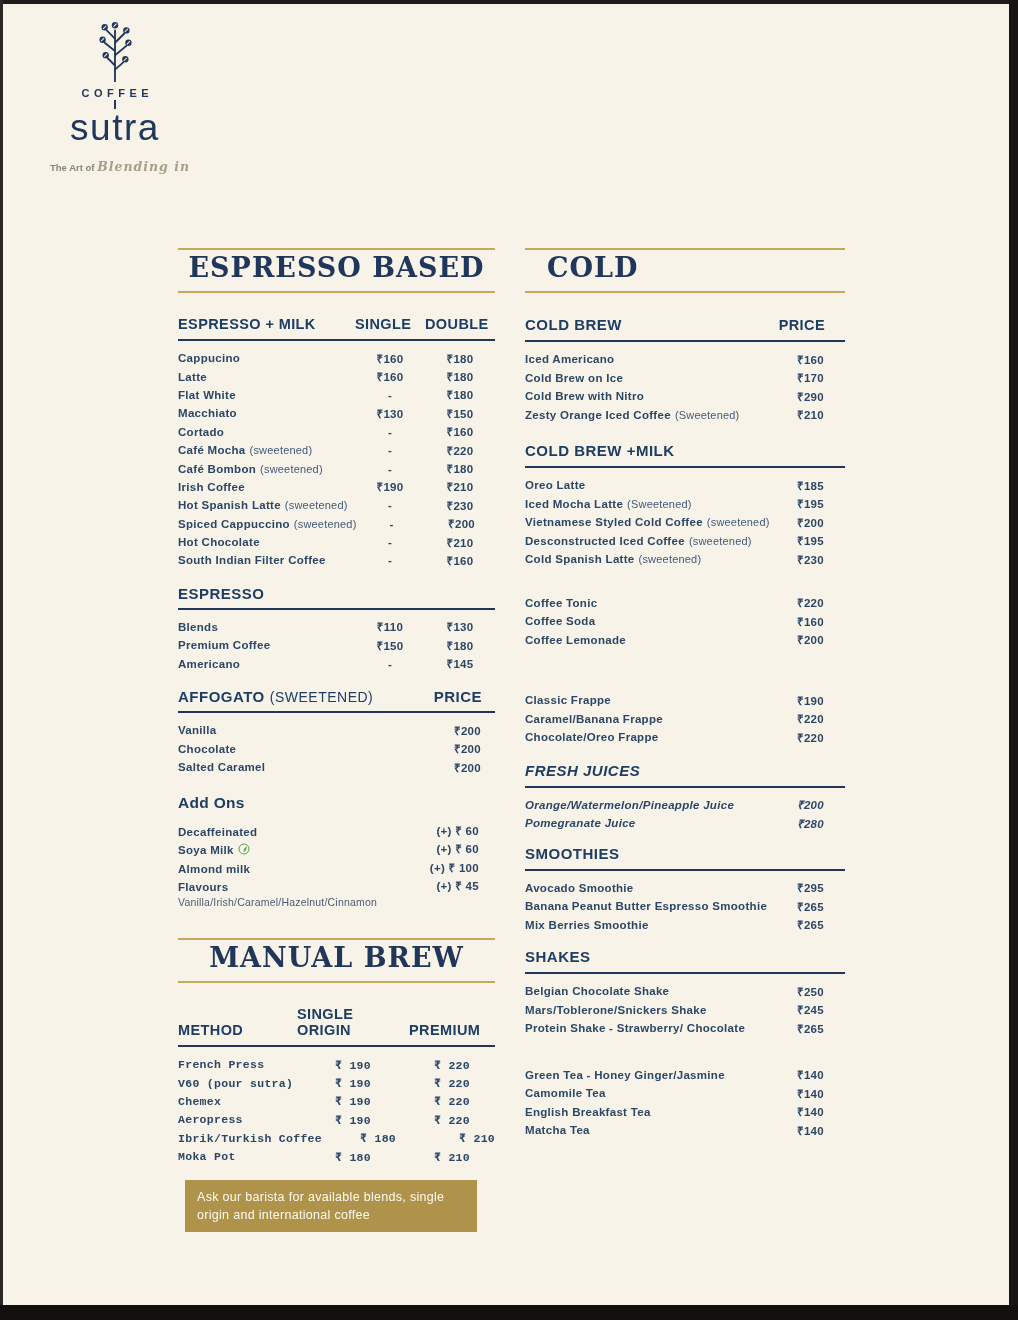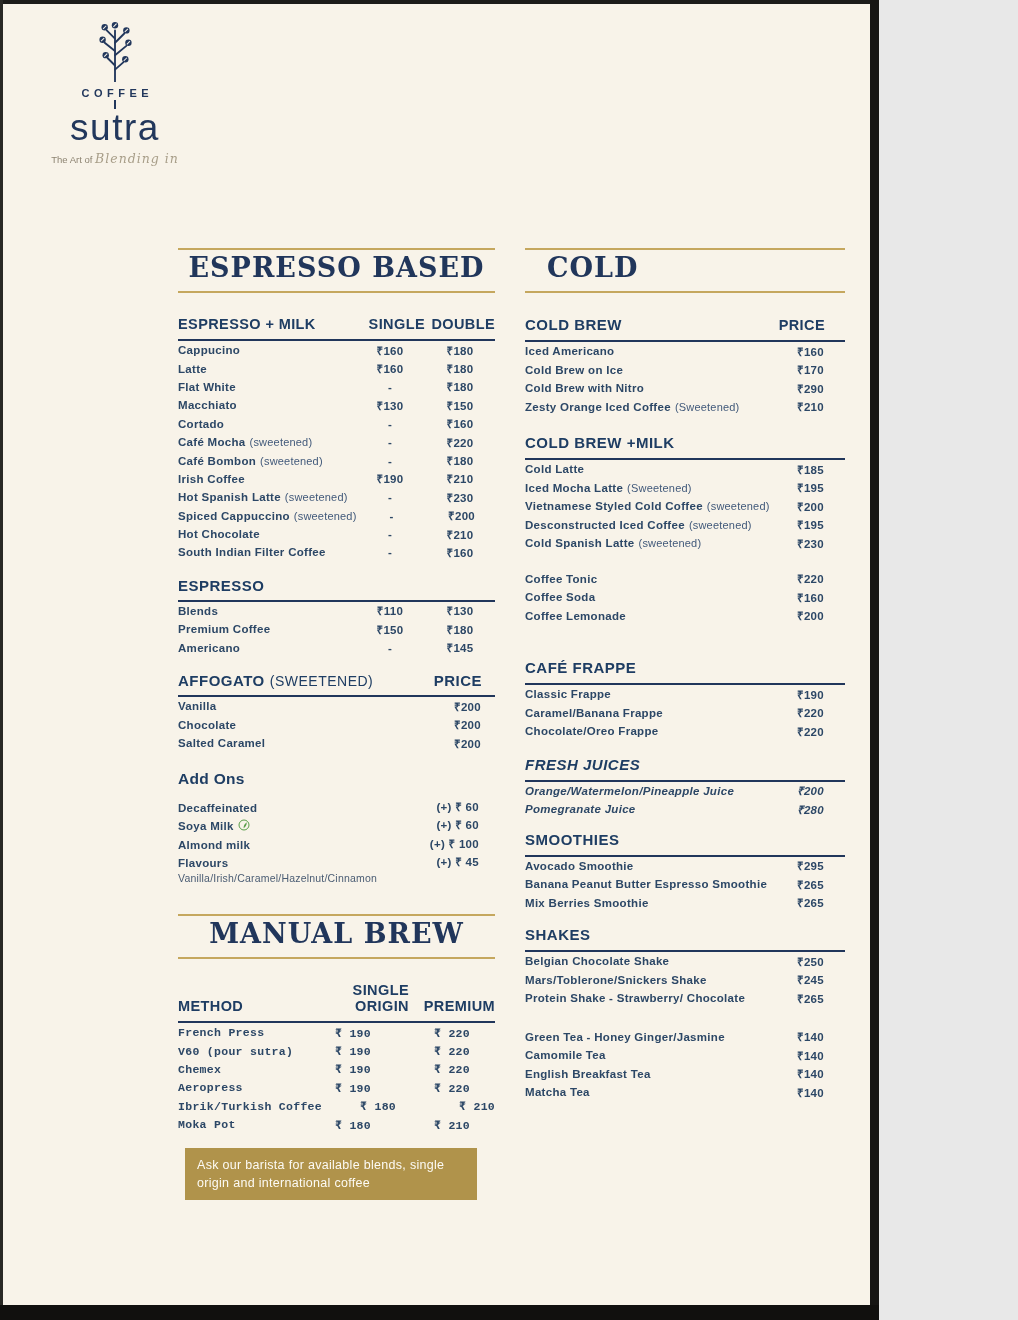--- a/index.html
+++ b/index.html
@@ -1,50 +1,50 @@
 <!DOCTYPE html>
 <html><head>
 <meta charset="utf-8">
 <style>
   html,body{margin:0;padding:0;background:#e8e8e8;}
-  .page{position:relative;width:879px;height:1320px;background:#f8f3e9;
+  .page{position:relative;width:1018px;height:1320px;background:#f8f3e9;
         font-family:"Liberation Sans",sans-serif;overflow:hidden;}
   
   .edge-top{position:absolute;top:0;left:0;right:0;height:4px;background:#1d1c1a;}
   .edge-left{position:absolute;top:0;left:0;bottom:0;width:3px;background:#2a2925;}
   .edge-right{position:absolute;top:0;right:0;bottom:0;width:9px;background:#161513;}
   .edge-bottom{position:absolute;left:0;right:0;bottom:0;height:15px;background:#11100e;}
 
   
   .logo{position:absolute;left:50px;top:18px;width:130px;text-align:center;color:#22375c;}
   .logo-coffee{font-size:11px;font-weight:bold;letter-spacing:4.5px;text-indent:4.5px;margin-top:1px;}
   .logo-tick{width:2px;height:9px;background:#22375c;margin:1px auto 0;}
   .logo-sutra{font-size:37px;font-weight:400;letter-spacing:1.5px;line-height:1.02;}
-  .logo-tag{margin-top:4px;font-size:9.5px;color:#8d8472;white-space:nowrap;}
+  .logo-tag{margin-top:12px;font-size:9.5px;color:#8d8472;white-space:nowrap;font-weight:bold;}
   .logo-tag .script{font-family:"DejaVu Serif",serif;font-style:italic;font-size:12.5px;
                     color:#a89e89;letter-spacing:1px;}
 
   
   .col{position:absolute;top:248px;}
   .col-left{left:178px;width:317px;}
   .col-right{left:525px;width:320px;}
 
   .big-title{border-top:2px solid #c5a75e;border-bottom:2px solid #c5a75e;
              padding:2px 0 8px;text-align:center;
              font-family:"DejaVu Serif",serif;font-weight:bold;font-size:27px;
              letter-spacing:1px;color:#21365b;}
   .big-title.align-left{text-align:left;padding-left:22px;}
 
   
   .subhead3{display:grid;grid-template-columns:1fr 70px 70px;align-items:end;
             margin-top:23px;padding-bottom:7px;border-bottom:2.5px solid #21365b;
             color:#1e3d63;font-weight:bold;font-size:14.5px;letter-spacing:.4px;}
-  .subhead3 .c{text-align:right;}
+  .subhead3 .c{text-align:left;}
   .subhead3.method{grid-template-columns:1fr 112px 86px;}
-  .rows{}
+  .rows{padding-top:8px;}
   .row3{display:grid;grid-template-columns:1fr 70px 70px;align-items:center;height:18.4px;}
   .row3.method{grid-template-columns:1fr 112px 86px;font-family:Liberation Mono, monospace;}
   .name{font-size:11.5px;font-weight:bold;color:#2c4766;letter-spacing:.3px;white-space:nowrap;}
   .note{font-weight:400;font-size:11px;color:#41597a;margin-left:4px;letter-spacing:.2px;}
   .p{text-align:center;font-size:11.5px;font-weight:bold;color:#2c4766;letter-spacing:.3px;}
 
   
   .plainhead{display:flex;justify-content:space-between;align-items:flex-end;
              margin-top:15px;padding-bottom:6px;border-bottom:2.5px solid #21365b;
              color:#1e3d63;font-weight:bold;font-size:15px;letter-spacing:.5px;}
@@ -366,21 +366,21 @@
         </div>
 
         <div class="r-sec">
           <div class="sec-head">
             <span class="sec-title">COLD BREW +MILK</span>
 
           </div>
           <div class="rows">
 
               <div class="r-row">
-                <span class="name"><b>Cold Latte</b></span>
+                <span class="name"><b>Oreo Latte</b></span>
                 <span class="p">₹185</span>
               </div>
 
               <div class="r-row">
                 <span class="name"><b>Iced Mocha Latte</b><span class="note">(Sweetened)</span></span>
                 <span class="p">₹195</span>
               </div>
 
               <div class="r-row">
                 <span class="name"><b>Vietnamese Styled Cold Coffee</b><span class="note">(sweetened)</span></span>
@@ -413,24 +413,20 @@
               </div>
 
               <div class="r-row">
                 <span class="name"><b>Coffee Lemonade</b></span>
                 <span class="p">₹200</span>
               </div>
             </div>
         </div>
 
         <div class="r-sec">
-          <div class="sec-head">
-            <span class="sec-title">CAFÉ FRAPPE</span>
-
-          </div>
           <div class="rows">
 
               <div class="r-row">
                 <span class="name"><b>Classic Frappe</b></span>
                 <span class="p">₹190</span>
               </div>
 
               <div class="r-row">
                 <span class="name"><b>Caramel/Banana Frappe</b></span>
                 <span class="p">₹220</span>

